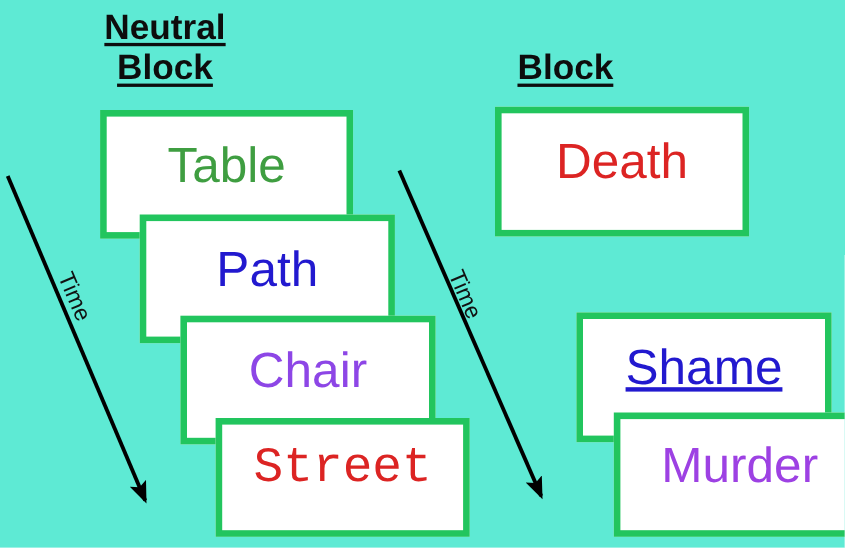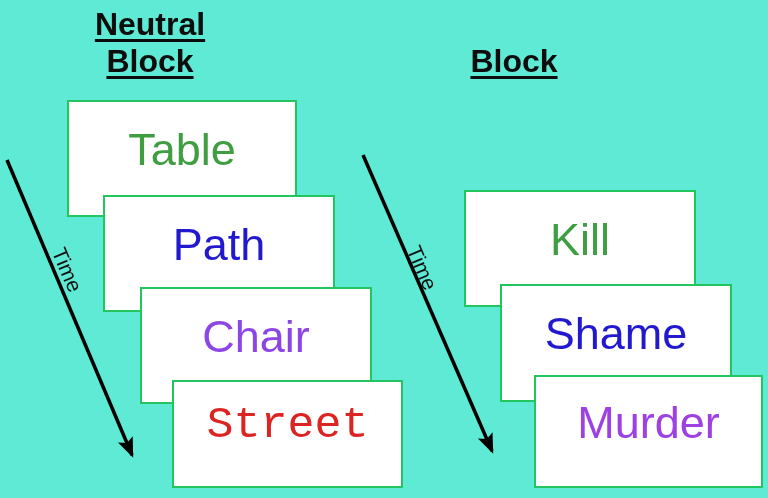--- a/index.html
+++ b/index.html
@@ -28,24 +28,25 @@
     text-decoration-thickness: 3px;
     text-underline-offset: 4px;
   }
   #title-neutral  { left: 60px; }
   #title-emotional{ left: 424px; }
 
   .card {
     position: absolute;
     box-sizing: border-box;
     background: #ffffff;
-    border: 2px solid #22c55e;
+    border: 6px solid #22c55e;
     display: flex;
     align-items: center;
     justify-content: center;
+    margin-left: 24px;
   }
   .card .word {
     font-size: 45px;
     position: relative;
     top: -9px;
     white-space: nowrap;
   }
 
   
   #card-table  { left: 67px;  top: 100px; width: 230px; height: 117px; }
@@ -97,25 +98,25 @@
   <div class="card" id="card-path">
     <span class="word" style="color: rgb(34, 25, 207);">Path</span>
   </div>
   <div class="card" id="card-chair">
     <span class="word" style="color: rgb(141, 70, 230);">Chair</span>
   </div>
   <div class="card" id="card-street">
     <span class="word" style="color: rgb(220, 36, 35); font-family: Liberation Mono, monospace;">Street</span>
   </div>
 
-  <div class="card" id="card-kill">
-    <span class="word" style="color: rgb(63, 158, 65);">Kill</span>
+  <div class="card" id="card-death">
+    <span class="word" style="color: rgb(220, 36, 35);">Death</span>
   </div>
   <div class="card" id="card-shame">
-    <span class="word" style="color: rgb(34, 25, 207);">Shame</span>
+    <span class="word" style="color: rgb(34, 25, 207); text-decoration: underline;">Shame</span>
   </div>
   <div class="card" id="card-murder">
     <span class="word" style="color: rgb(157, 65, 227);">Murder</span>
   </div>
 
   <svg class="arrow-overlay" viewBox="0 0 768 498" xmlns="http://www.w3.org/2000/svg">
     <defs>
       <marker id="arrowhead" markerUnits="userSpaceOnUse" markerWidth="22" markerHeight="18" refX="17" refY="8" orient="auto">
         <path d="M0,0 L20,8 L0,16 L4,8 Z" fill="#000000"></path>
       </marker>

